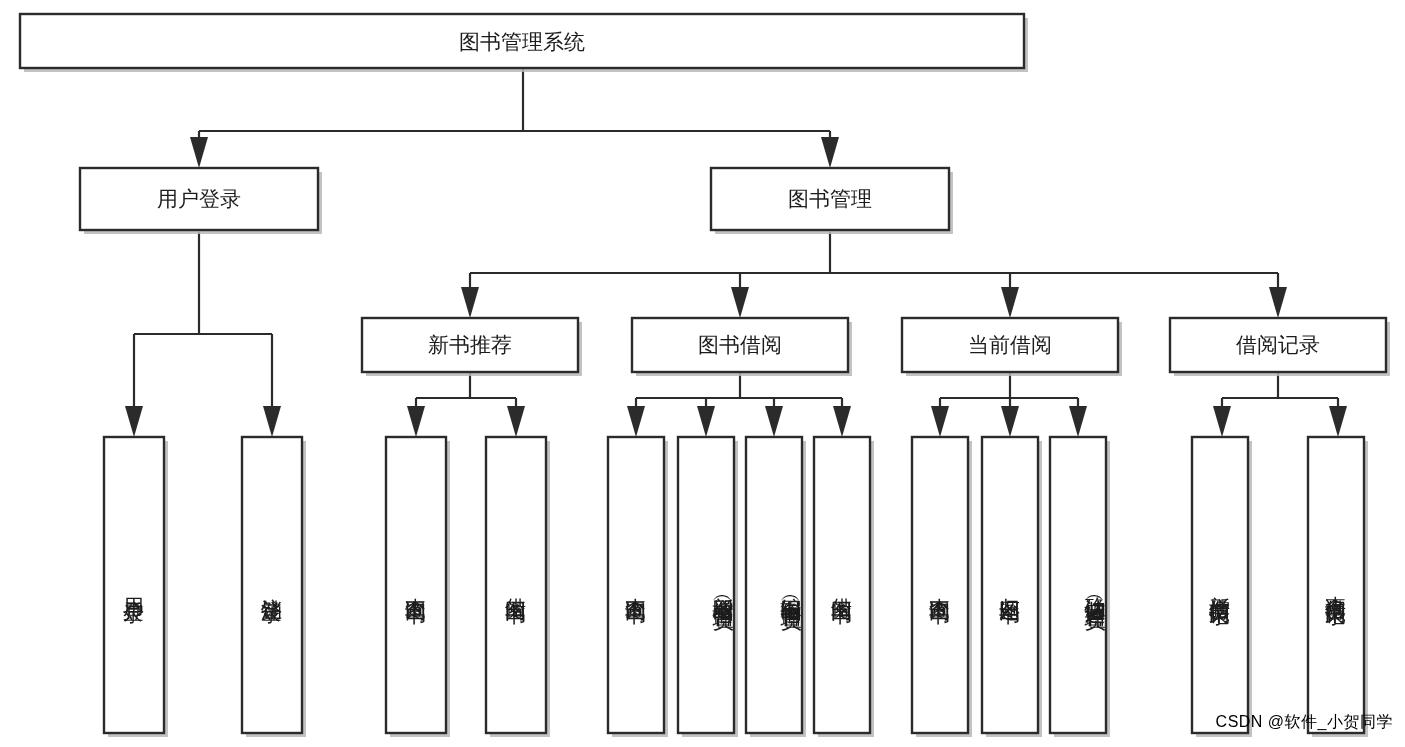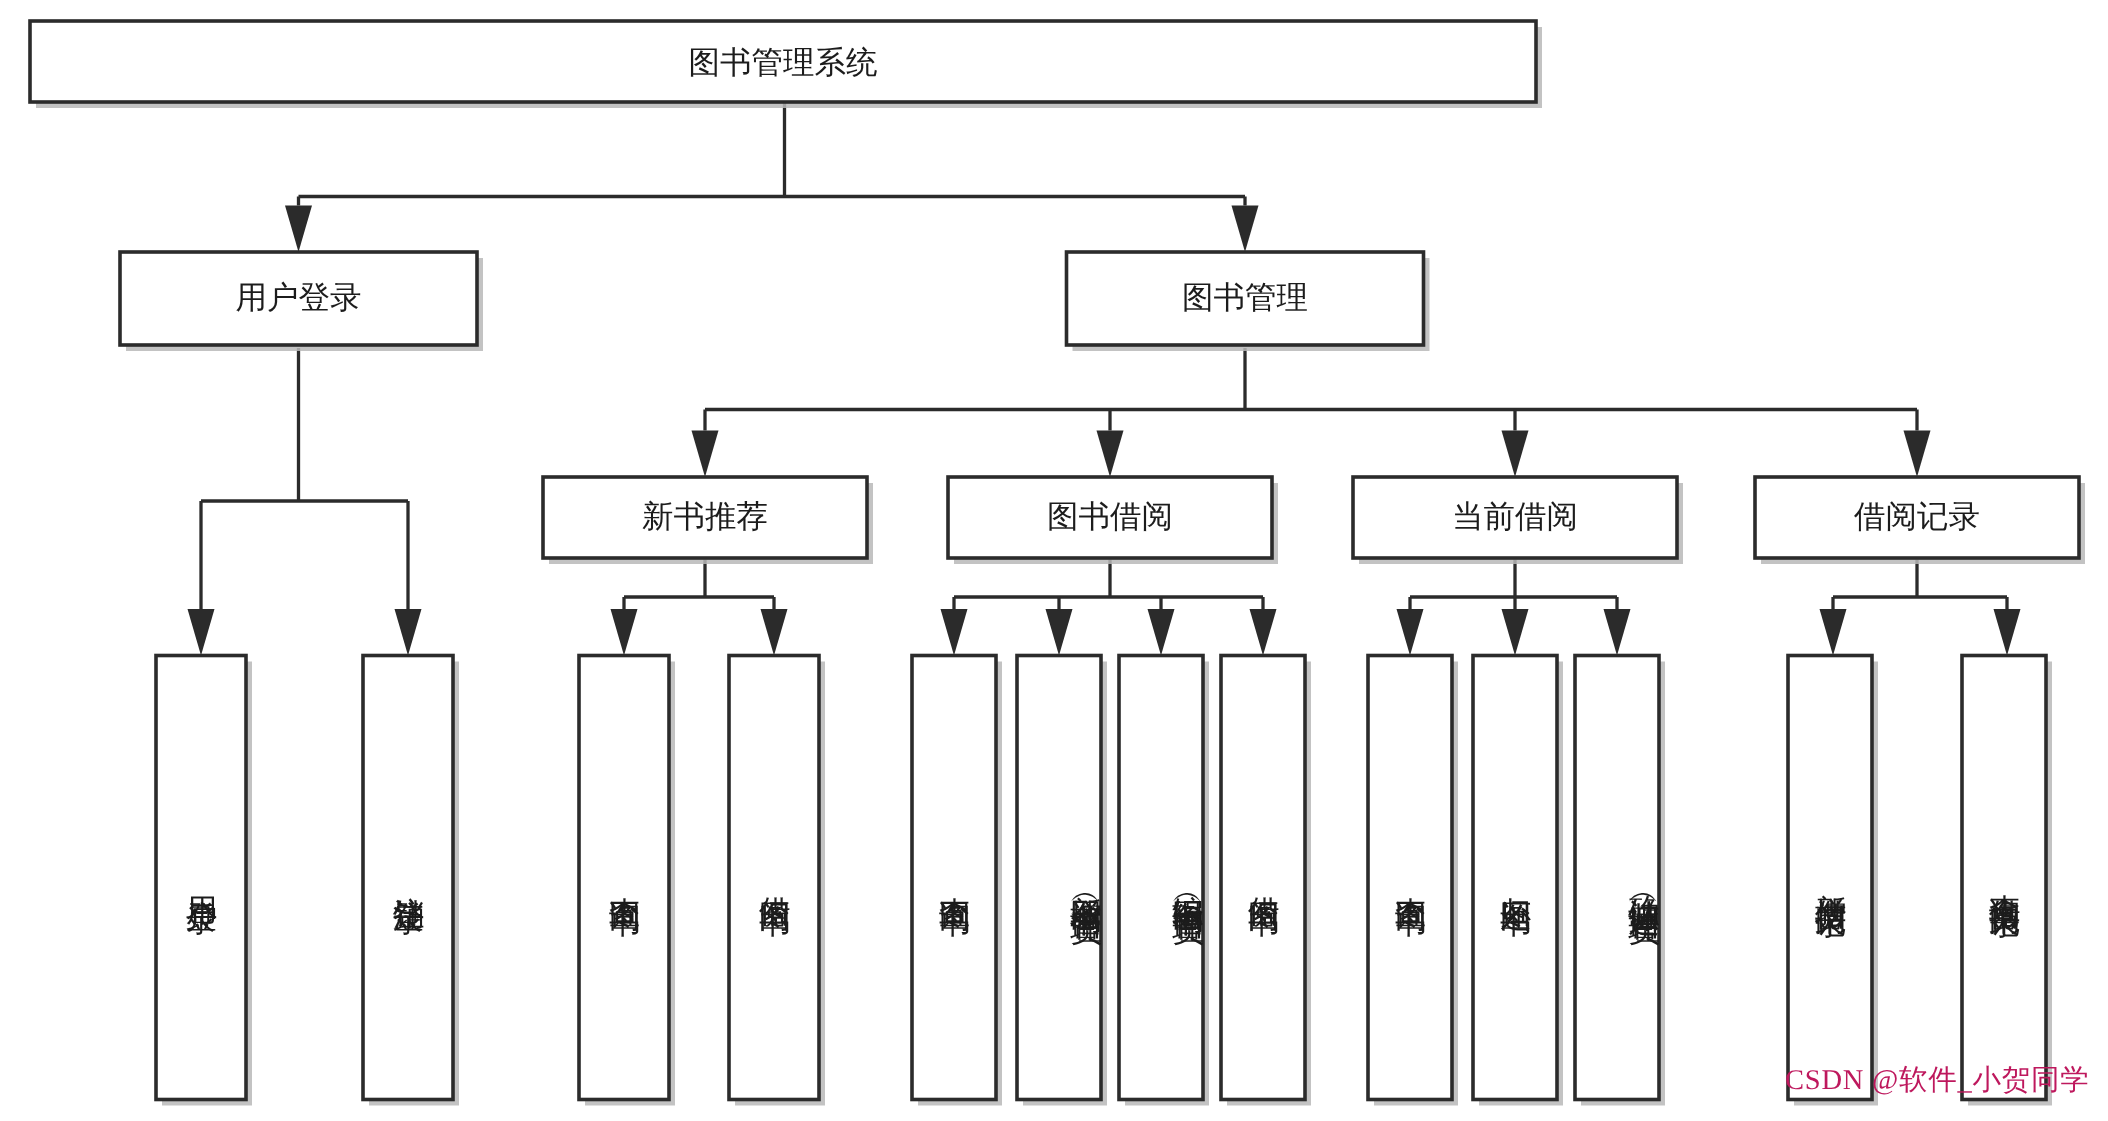--- a/index.html
+++ b/index.html
@@ -65,23 +65,23 @@
     display: flex;
     align-items: center;
     justify-content: center;
     white-space: nowrap;
     pointer-events: none;
   }
   .watermark {
     position: absolute;
     right: 12px;
     bottom: 6px;
-    font-family: Liberation Serif, serif;
-    font-size: 19px;
-    color: #be185d;
+    font-family: Liberation Sans, sans-serif;
+    font-size: 16px;
+    color: #000000;
     letter-spacing: 0.5px;
     white-space: nowrap;
   }
 </style>
 </head>
 <body>
 
 <div id="diagram-root">
 
   <svg id="tree-svg" viewBox="0 0 1405 747">

